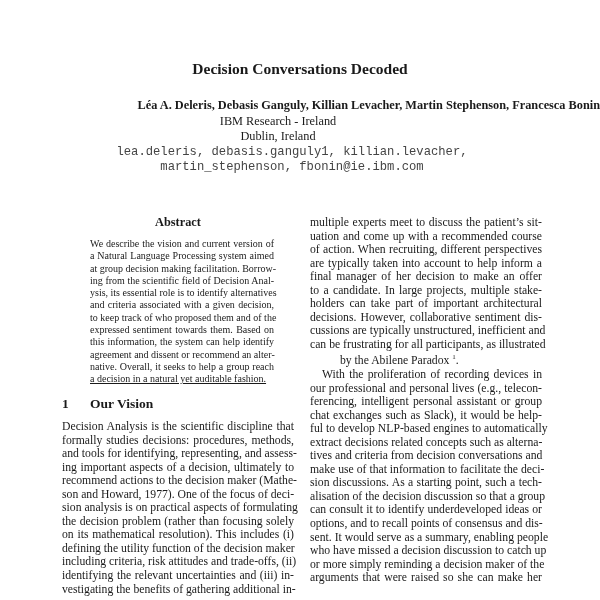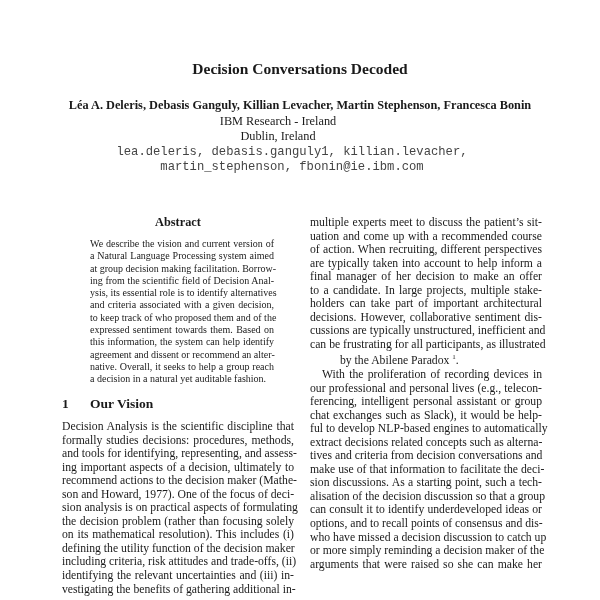--- a/index.html
+++ b/index.html
@@ -1,32 +1,32 @@
 <!DOCTYPE html>
 <html><head>
   <meta charset="utf-8">
   <style>
     html, body { margin: 0; padding: 0; background: #ffffff; }
     body { width: 600px; height: 600px; overflow: hidden; position: relative;
            font-family: "Liberation Serif", serif; color: #1a1a1a; }
     .title { position: absolute; top: 60px; left: 0; width: 600px; text-align: center;
              font-weight: bold; font-size: 15.5px; }
-    .authors { position: absolute; top: 98px; left: 0; width: 600px; text-align: center;
+    .authors { position: absolute; top: 98px; left: 0; width: 600px; text-align: right;
                font-weight: bold; font-size: 12.3px; line-height: 15px; }
     .affil { position: absolute; left: 0; width: 556px; text-align: center; font-size: 12.3px; line-height: 15px; }
     .email { position: absolute; left: 0; width: 584px; text-align: center;
              font-family: "Liberation Mono", monospace; font-size: 12.2px; line-height: 15px; color: #444; }
     .col { position: absolute; width: 232px; font-size: 11.7px; line-height: 13.55px; }
     .col .line { display: block; white-space: nowrap; text-align: justify; text-align-last: justify; }
     .col .line.last { text-align-last: left; padding-left: 30px; }
     .abstract-head { position: absolute; top: 215px; left: 62px; width: 232px; text-align: center;
                      font-weight: bold; font-size: 12.3px; }
     .abstract { position: absolute; top: 238px; left: 90px; width: 184px; font-size: 10px; line-height: 12.3px; }
     .abstract .line { display: block; white-space: nowrap; text-align: justify; text-align-last: justify; }
-    .abstract .line.last { text-align-last: left; }
+    .abstract .line.last { text-align-last: left; text-decoration: underline; }
     .section-head { position: absolute; top: 396px; left: 62px; font-weight: bold; font-size: 13.5px; }
     .section-head .num { display: inline-block; width: 28px; }
     .indent { padding-left: 12px; }
     sup { font-size: 7px; vertical-align: 5px; }
   </style>
 </head>
 <body>
 
 <div class="title">Decision Conversations Decoded</div>
 <div class="authors">Léa A. Deleris, Debasis Ganguly, Killian Levacher, Martin Stephenson, Francesca Bonin</div>
@@ -91,17 +91,18 @@
       <span class="line">ferencing, intelligent personal assistant or group</span>
       <span class="line">chat exchanges such as Slack), it would be help-</span>
       <span class="line">ful to develop NLP-based engines to automatically</span>
       <span class="line">extract decisions related concepts such as alterna-</span>
       <span class="line">tives and criteria from decision conversations and</span>
       <span class="line">make use of that information to facilitate the deci-</span>
       <span class="line">sion discussions. As a starting point, such a tech-</span>
       <span class="line">alisation of the decision discussion so that a group</span>
       <span class="line">can consult it to identify underdeveloped ideas or</span>
       <span class="line">options, and to recall points of consensus and dis-</span>
+      <span class="line">sent. It would serve as a summary, enabling people</span>
       <span class="line">who have missed a decision discussion to catch up</span>
       <span class="line">or more simply reminding a decision maker of the</span>
       <span class="line">arguments that were raised so she can make her</span>
     </div>
 </div>
 
 </body></html>

